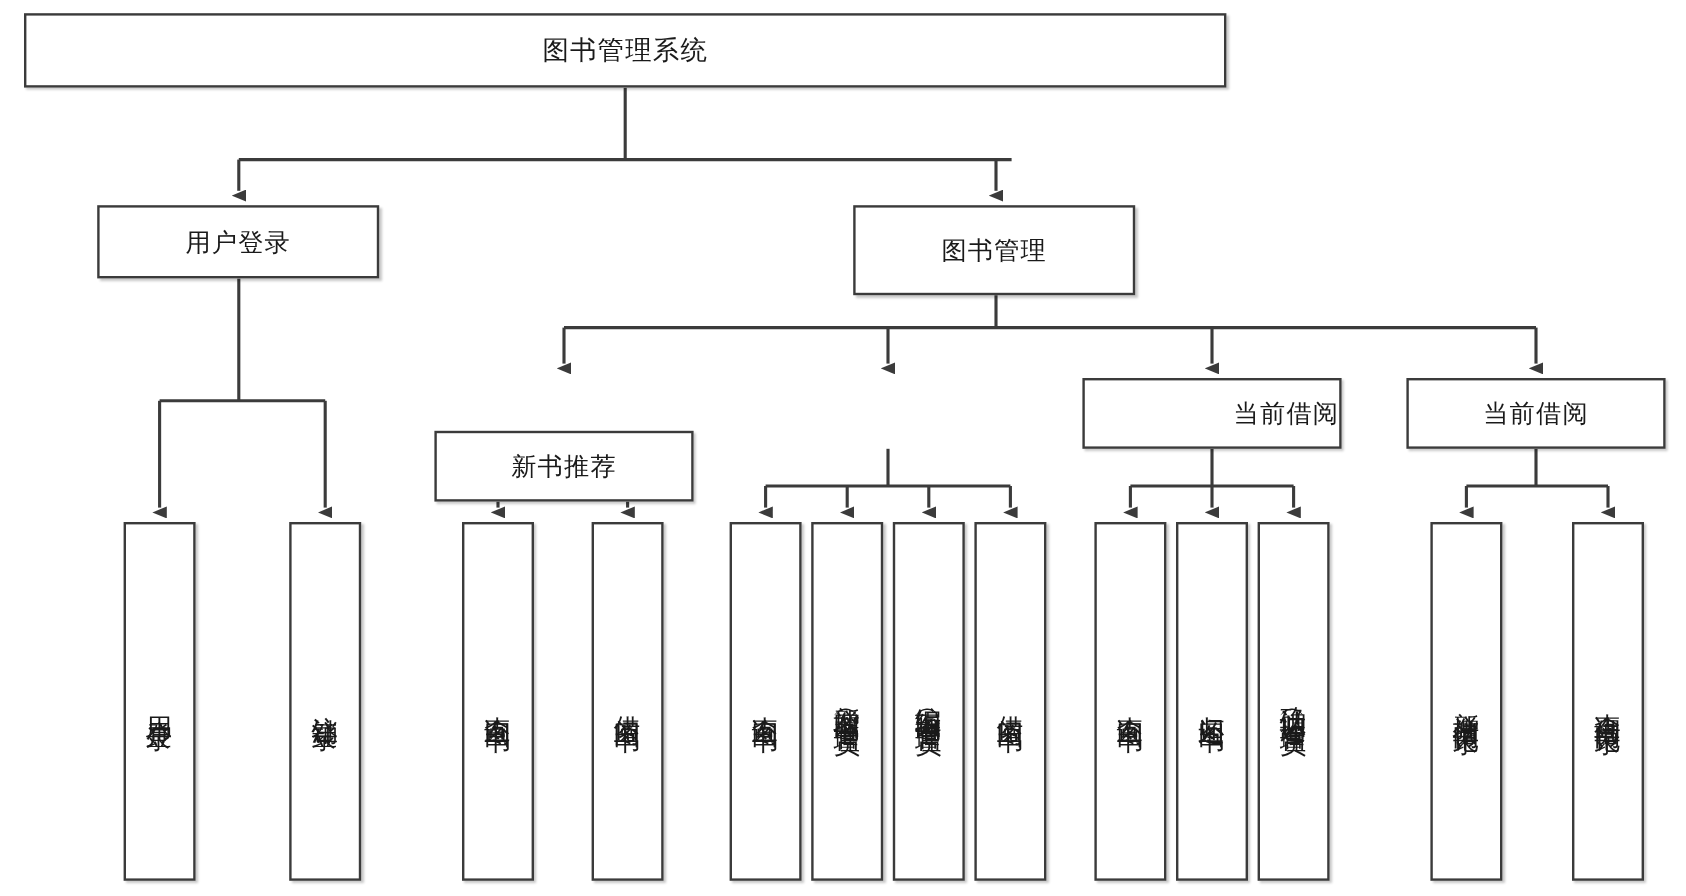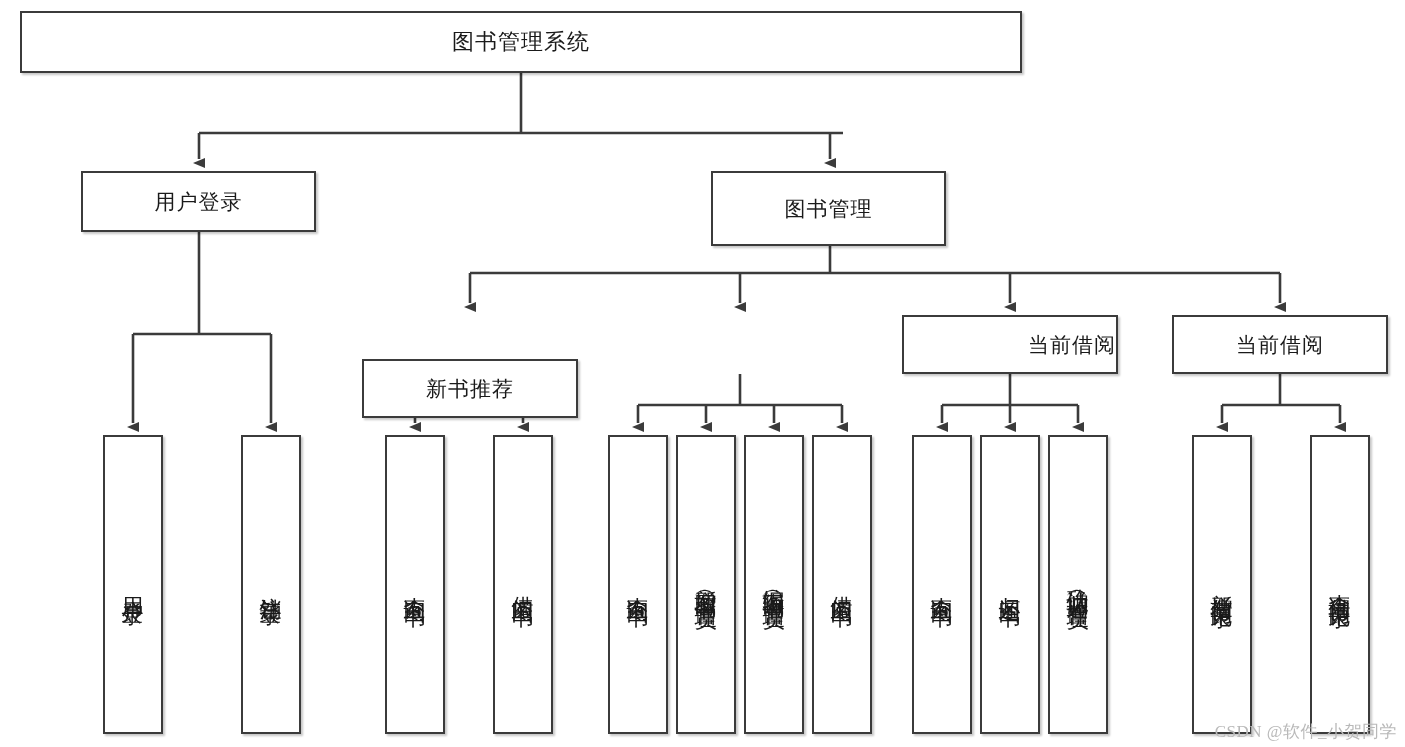--- a/index.html
+++ b/index.html
@@ -185,15 +185,14 @@
     <span class="leaf-v">确认归还（管理员）</span>
   </div>
 
   <div class="leaf" style="left:1192px; top:435px; width:60px; height:299px;">
     <span class="leaf-v">新增借阅记录</span>
   </div>
   <div class="leaf" style="left:1310px; top:435px; width:60px; height:299px;">
     <span class="leaf-v">查询借阅记录</span>
   </div>
 
-  <div class="watermark">CSDN @软件_小贺同学</div>
 
 </div>
 
 </body></html>

